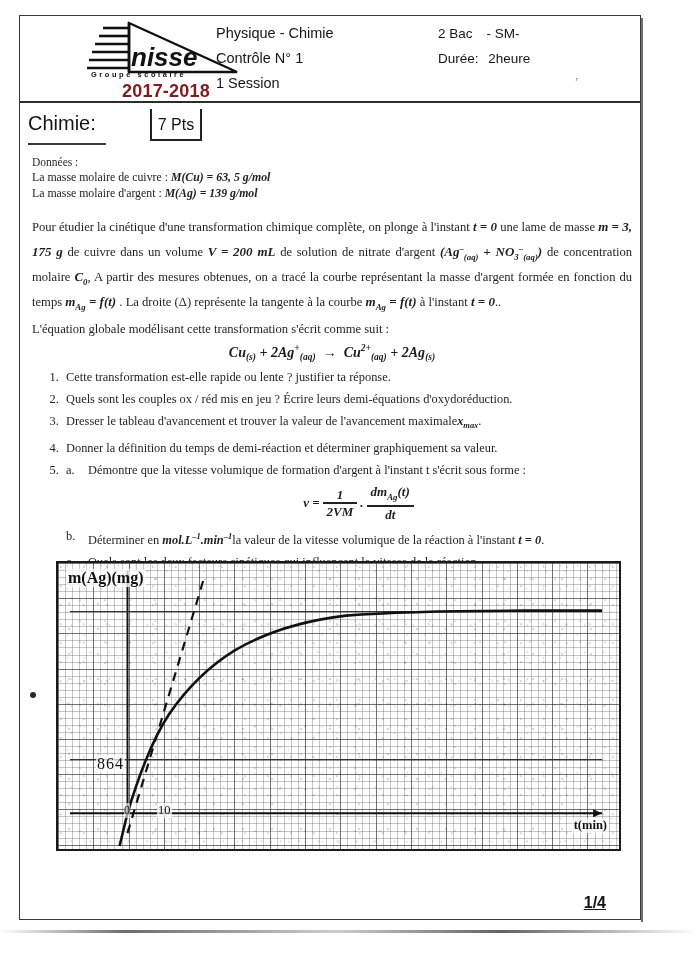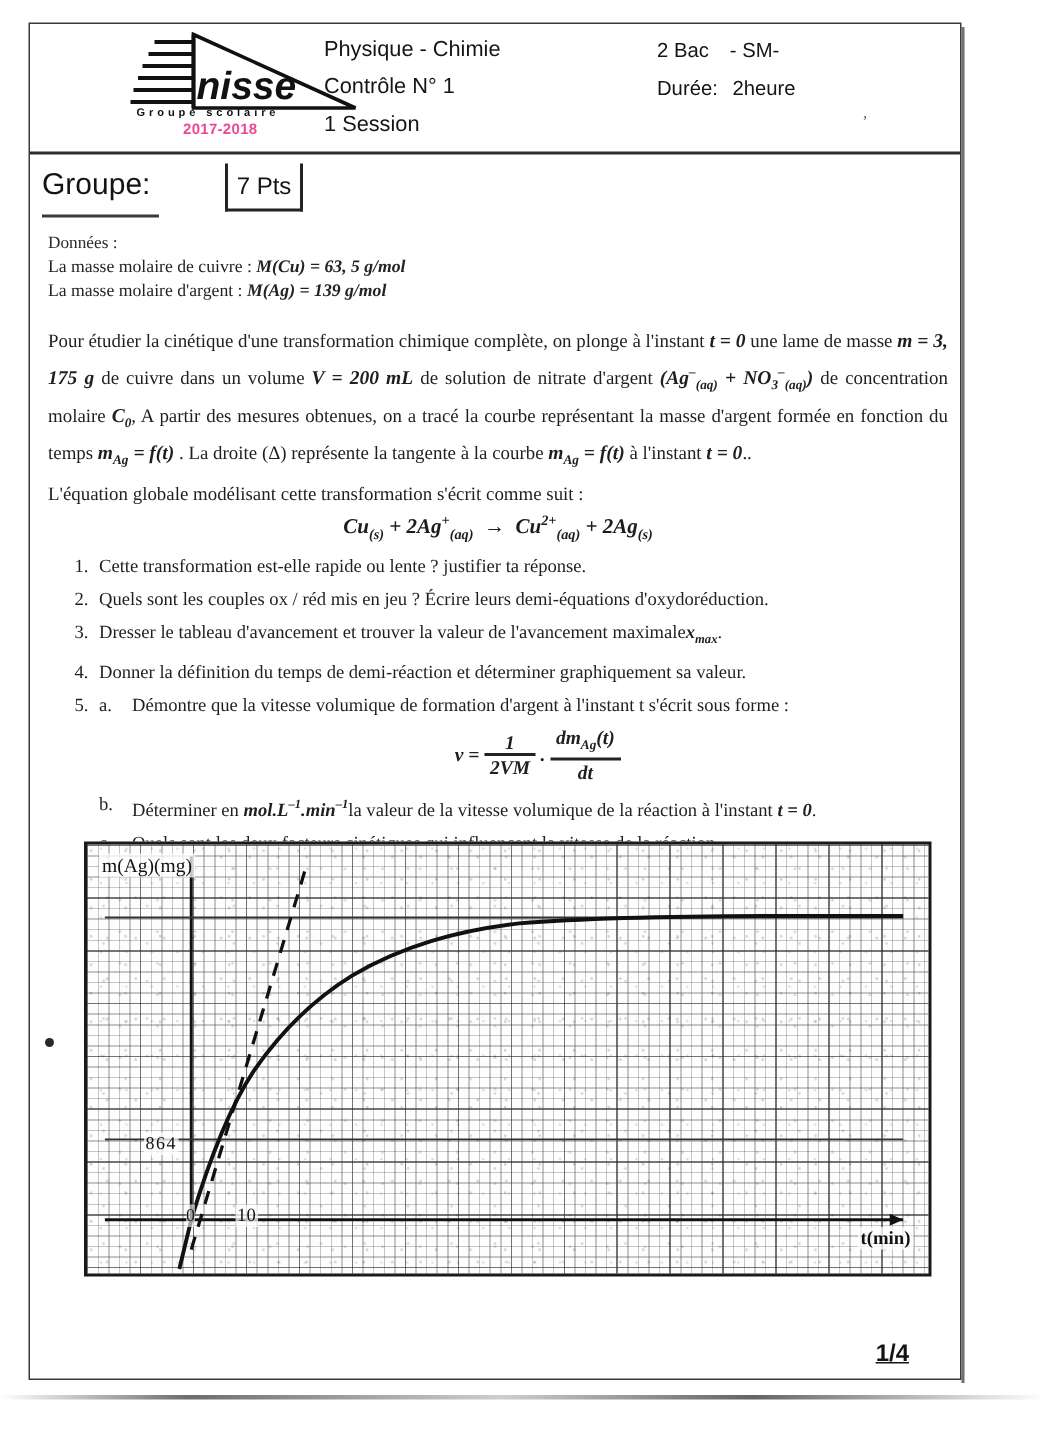--- a/index.html
+++ b/index.html
@@ -52,23 +52,23 @@
     height: 84px;
     margin-left: 37px;
   }
   .logo-mark { position:absolute; left:0; top:0; width:170px; height:60px; }
   .logo-year {
     position: absolute;
     left: 37px;
     top: 62px;
     font-family: "Liberation Sans", sans-serif;
     font-weight: bold;
-    font-size: 10px;
+    font-size: 18px;
     letter-spacing: .2px;
-    color: #ec4899;
+    color: #7f1d1d;
   }
 
   .hdr-col-mid {
     position: absolute;
     left: 196px;
     top: 5px;
     width: 208px;
     font-family: "Liberation Sans", sans-serif;
     font-size: 14.5px;
     color: #151515;
@@ -273,41 +273,41 @@
     background-size: 23px 19px, 29px 25px, 19px 27px, 25px 21px, 17px 23px;
     opacity:.85;
     pointer-events:none;
   }
   .graph-svg{ position:absolute; inset:0; }
 
   .lbl-y {
     position: absolute;
     left: 8px; top: 6px;
     font-family: "Liberation Serif", serif;
-    font-weight: normal;
-    font-size: 13px;
+    font-weight: bold;
+    font-size: 16px;
     color:#121212;
     background: rgba(255,255,255,.75);
     padding: 0 2px;
   }
   .lbl-x {
     position: absolute;
     right: 10px; bottom: 16px;
     font-family: "Liberation Serif", serif;
     font-weight: bold;
     font-size: 12.5px;
     color:#121212;
     background: rgba(255,255,255,.75);
     padding: 0 2px;
   }
   .tick-864 {
     position: absolute;
     left: 38px; top: 192px;
     font-family: "Liberation Serif", serif;
-    font-size: 12px;
+    font-size: 16px;
     letter-spacing: 1px;
     color:#121212;
     background: rgba(255,255,255,.72);
     padding: 0 1px;
   }
   .tick-0 {
     position: absolute;
     left: 66px; top: 240px;
     font-family: "Liberation Serif", serif;
     font-size: 12px;
@@ -402,21 +402,21 @@
       <div>
         <span>Durée:</span>
         <span style="display:inline-block;width:6px"></span><span>2heure</span>
       </div>
     </div>
 
     <div class="stray-mark">ʼ</div>
   </div>
 
   <div class="subject-row">
-    <div class="subject-title">Groupe:</div>
+    <div class="subject-title">Chimie:</div>
     <div class="subject-underline"></div>
     <div class="pts-box">7 Pts</div>
     <div class="pts-foot"></div>
   </div>
 
   <div class="body-text">
 
     <div class="donnees-head">Données :</div>
 
     <div class="donnee-line">

